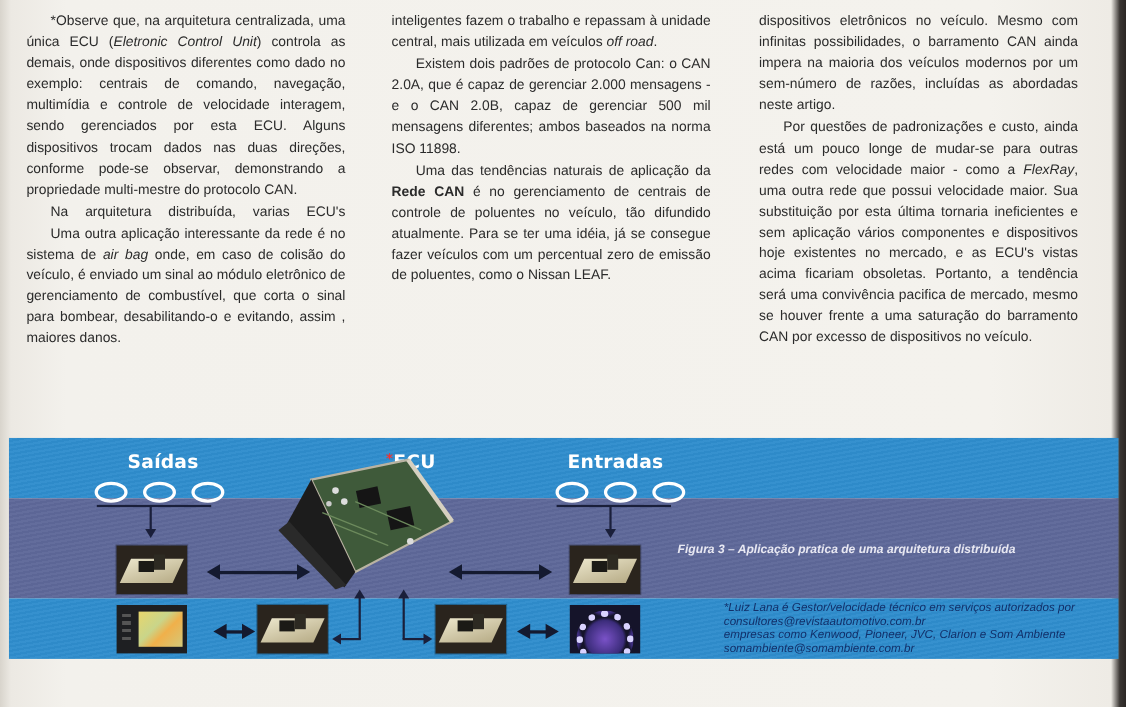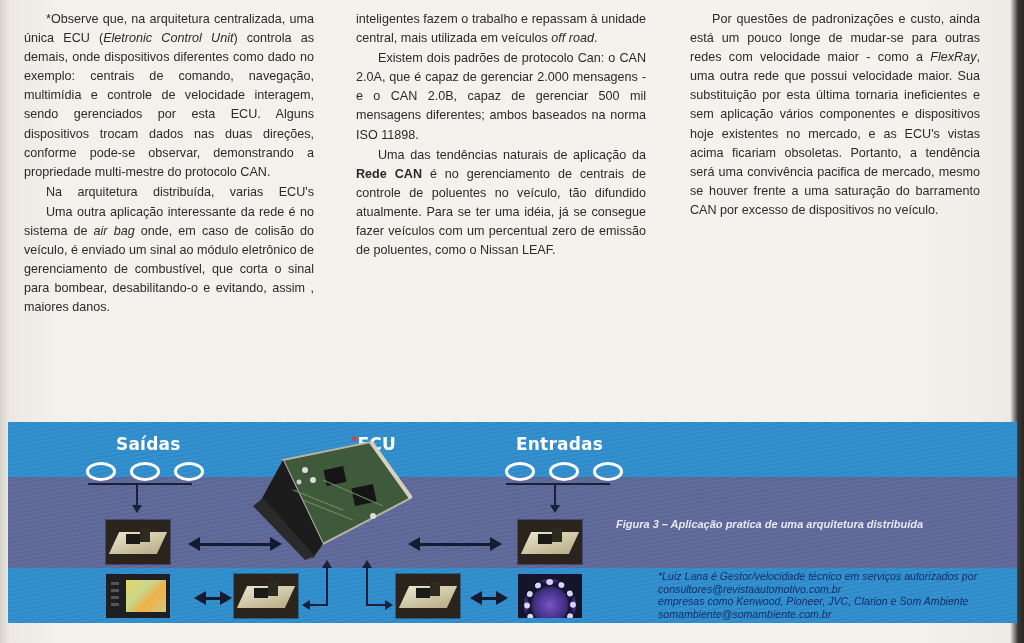--- a/index.html
+++ b/index.html
@@ -17,21 +17,21 @@
   .col p { margin:1px; text-indent:0; }
   .col p.ind { text-indent:22px; }
   #col1 { left:23px; }
   #col2 { left:355px; }
   #col3 { left:689px; }
   .col i { font-style:italic; }
   .col b { font-weight:bold; }
 
   
   .fig {
-    position:absolute; left:8px; top:422px; width:1009px; height:201px;
+    position:absolute; left:8px; top:398px; width:1009px; height:201px;
     overflow:hidden;
   }
   .band-top { position:absolute; left:0; top:0; width:100%; height:55px; background:#2f8dcd; }
   .band-mid { position:absolute; left:0; top:55px; width:100%; height:91px; background:#5e6899; }
   .band-bot { position:absolute; left:0; top:146px; width:100%; height:55px; background:#2f8dcd; }
   .stripes { position:absolute; inset:0;
     background: repeating-linear-gradient(170deg, rgba(255,255,255,0.03) 0 2px, rgba(0,0,0,0.02) 2px 4px); }
 
   .lbl { position:absolute; color:#fff; font-family:"DejaVu Sans", sans-serif; font-weight:bold; font-size:17px; letter-spacing:0.2px; }
   .lbl .ast { color:#e33; font-size:12px; vertical-align:top; }
@@ -76,20 +76,21 @@
   <p class="ind"><span>Uma outra aplicação interessante da rede é no sistema de </span><i>air bag</i><span> onde, em caso de colisão do veículo, é enviado um sinal ao módulo eletrônico de gerenciamento  de combustível, que corta o sinal para bombear, desabilitando-o e evitando, assim , maiores danos.</span></p>
 </div>
 
 <div class="col" id="col2">
   <p><span>inteligentes fazem o trabalho e repassam à unidade central,  mais utilizada em veículos </span><i>off road</i><span>.</span></p>
   <p class="ind"><span>Existem dois padrões de protocolo Can: o CAN 2.0A, que é capaz de gerenciar 2.000 mensagens - e o CAN 2.0B, capaz de gerenciar 500 mil mensagens diferentes; ambos baseados na norma ISO 11898.</span></p>
   <p class="ind"><span>Uma das tendências naturais de aplicação da </span><b>Rede CAN</b><span> é no gerenciamento de centrais de controle de poluentes no veículo, tão difundido atualmente. Para se ter uma idéia, já se consegue fazer veículos  com  um percentual zero de emissão de poluentes, como o Nissan LEAF.</span></p>
 </div>
 
 <div class="col" id="col3">
+  <p><span>dispositivos eletrônicos no veículo. Mesmo com infinitas possibilidades, o barramento CAN ainda impera na maioria dos veículos modernos por um sem-número de razões, incluídas as abordadas neste artigo.</span></p>
   <p class="ind"><span>Por questões de padronizações e custo, ainda está um pouco longe de mudar-se para outras redes com velocidade maior - como a </span><i>FlexRay</i><span>, uma outra rede que possui velocidade maior. Sua substituição por esta última tornaria ineficientes e sem aplicação vários componentes e dispositivos hoje existentes no mercado, e as ECU's vistas acima ficariam obsoletas. Portanto, a tendência será uma convivência pacifica de mercado, mesmo se houver frente a uma saturação do barramento CAN por excesso de dispositivos no veículo.</span></p>
 </div>
 
 <div class="fig">
   <div class="band-top"></div>
   <div class="band-mid"></div>
   <div class="band-bot"></div>
   <div class="stripes"></div>
 
   <div class="lbl" style="left:108px; top:12px;">Saídas</div>

